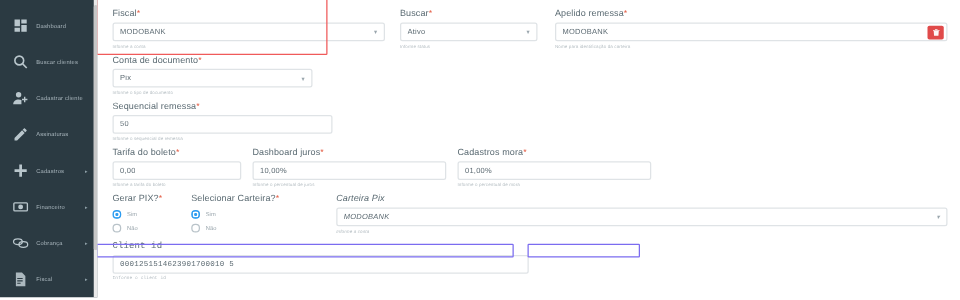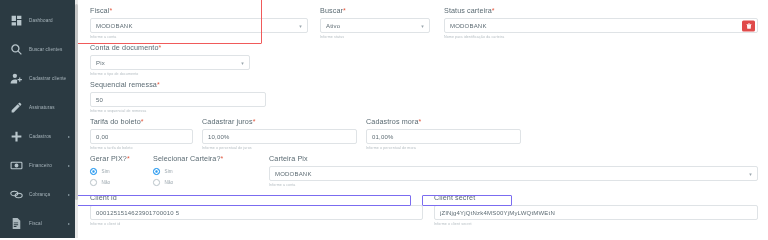--- a/index.html
+++ b/index.html
@@ -251,21 +251,21 @@
         </div>
         <div class="control">
           <span class="val">Ativo</span>
           <span class="caret">▾</span>
         </div>
         <div class="hint">Informe status</div>
       </div>
 
       <div class="field" style="flex:1; margin-left:14px;">
         <div class="label">
-          <span>Status carteira</span><span class="req">*</span>
+          <span>Apelido remessa</span><span class="req">*</span>
         </div>
         <div class="control">
           <span class="val">MODOBANK</span>
           <span class="red-btn">
             <svg viewBox="0 0 24 24" fill="#ffffff">
                 <path d="M9 3h6l1 2h5v2H3V5h5zM5 8h14l-1 13H6z" opacity=".95"></path>
               </svg>
           </span>
         </div>
         <div class="hint">Nome para identificação da carteira</div>
@@ -304,21 +304,21 @@
           <span>Tarifa do boleto</span><span class="req">*</span>
         </div>
         <div class="control">
           <span class="val">0,00</span>
         </div>
         <div class="hint">Informe a tarifa do boleto</div>
       </div>
 
       <div class="field" style="width:155px; margin-left:9px;">
         <div class="label">
-          <span>Cadastrar juros</span><span class="req">*</span>
+          <span>Dashboard juros</span><span class="req">*</span>
         </div>
         <div class="control">
           <span class="val">10,00%</span>
         </div>
         <div class="hint">Informe o percentual de juros</div>
       </div>
 
       <div class="field" style="width:155px; margin-left:9px;">
         <div class="label">
           <span>Cadastros mora</span><span class="req">*</span>
@@ -353,53 +353,44 @@
         <div class="radio-line">
           <span class="radio on"></span>
           <span class="radio-lbl">Sim</span>
         </div>
         <div class="radio-line">
           <span class="radio"></span>
           <span class="radio-lbl">Não</span>
         </div>
       </div>
 
-      <div class="field" style="flex:1; margin-left:8px;">
+      <div class="field" style="flex:1; margin-left:8px;font-style:italic;">
         <div class="label">
           <span>Carteira Pix</span>
         </div>
         <div class="control">
           <span class="val">MODOBANK</span>
           <span class="caret">▾</span>
         </div>
         <div class="hint">Informe a conta</div>
       </div>
     </div>
 
-    <div class="row" style="margin-top:5px;">
+    <div class="row" style="margin-top:5px;font-family:Liberation Mono, monospace;">
 
       <div class="field" style="width:333px;">
         <div class="label">
           <span>Client id</span>
         </div>
         <div class="control">
           <span class="val">0001251514623901700010 5</span>
         </div>
         <div class="hint">Informe o client id</div>
       </div>
 
-      <div class="field" style="flex:1; margin-left:11px;">
-        <div class="label">
-          <span>Client secret</span>
-        </div>
-        <div class="control">
-          <span class="val">jZlNjg4YjQtNzk4MS00YjMyLWQtMWEtN</span>
-        </div>
-        <div class="hint">Informe o client secret</div>
-      </div>
     </div>
 
     <div class="hl-red" style="left:-1px; top:-2px; width:185px; height:46px;"></div>
     <div class="hl-blue" style="left:-1px; top:195px; width:334px; height:11px;"></div>
     <div class="hl-blue" style="left:344px; top:195px; width:90px; height:11px;"></div>
 
   </main>
 </div>
 
 </body></html>

